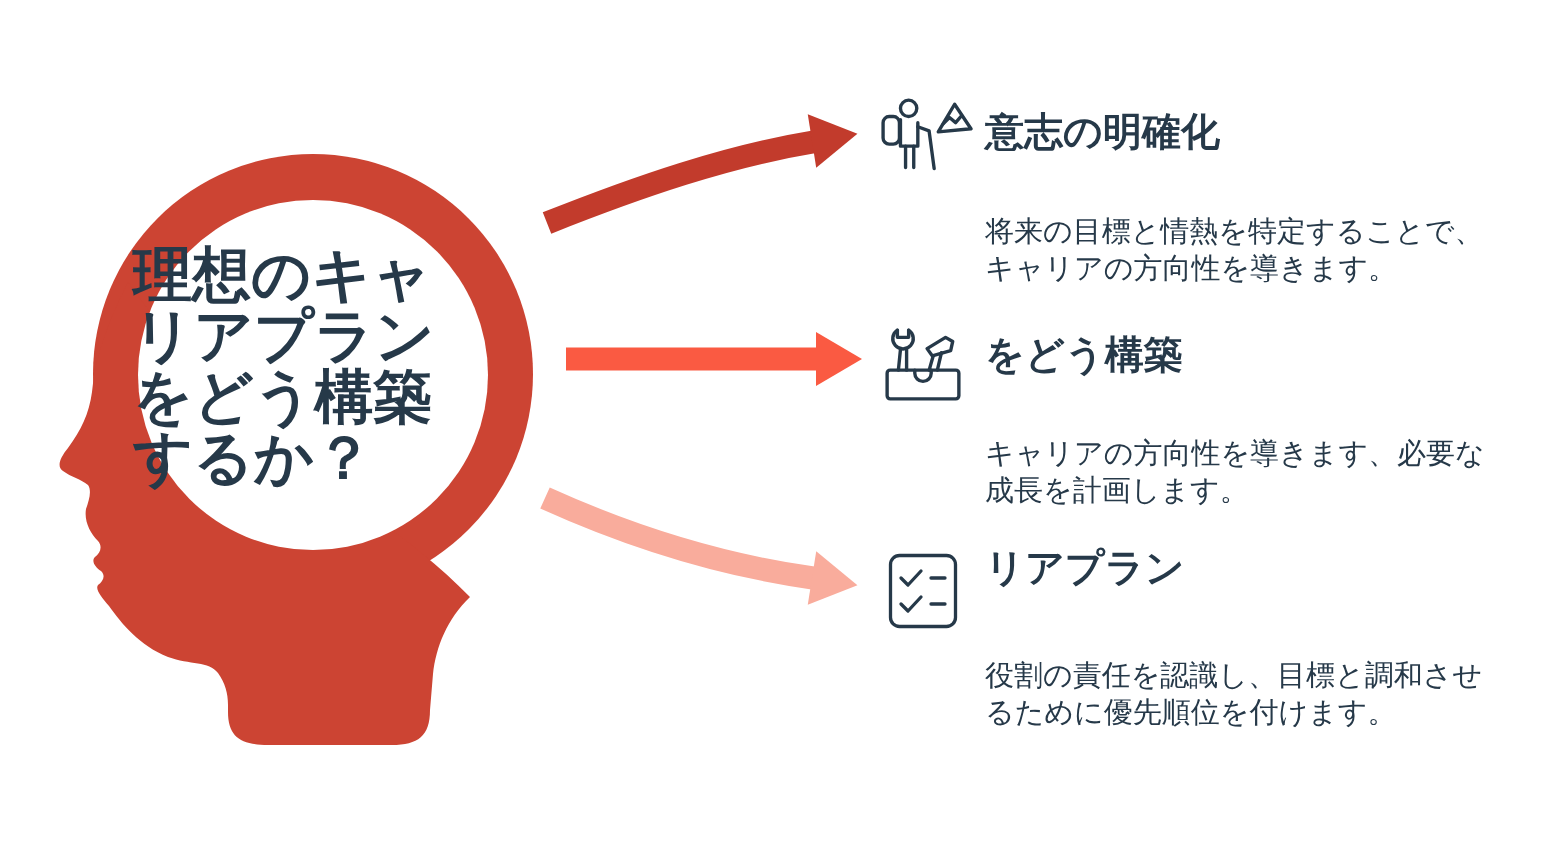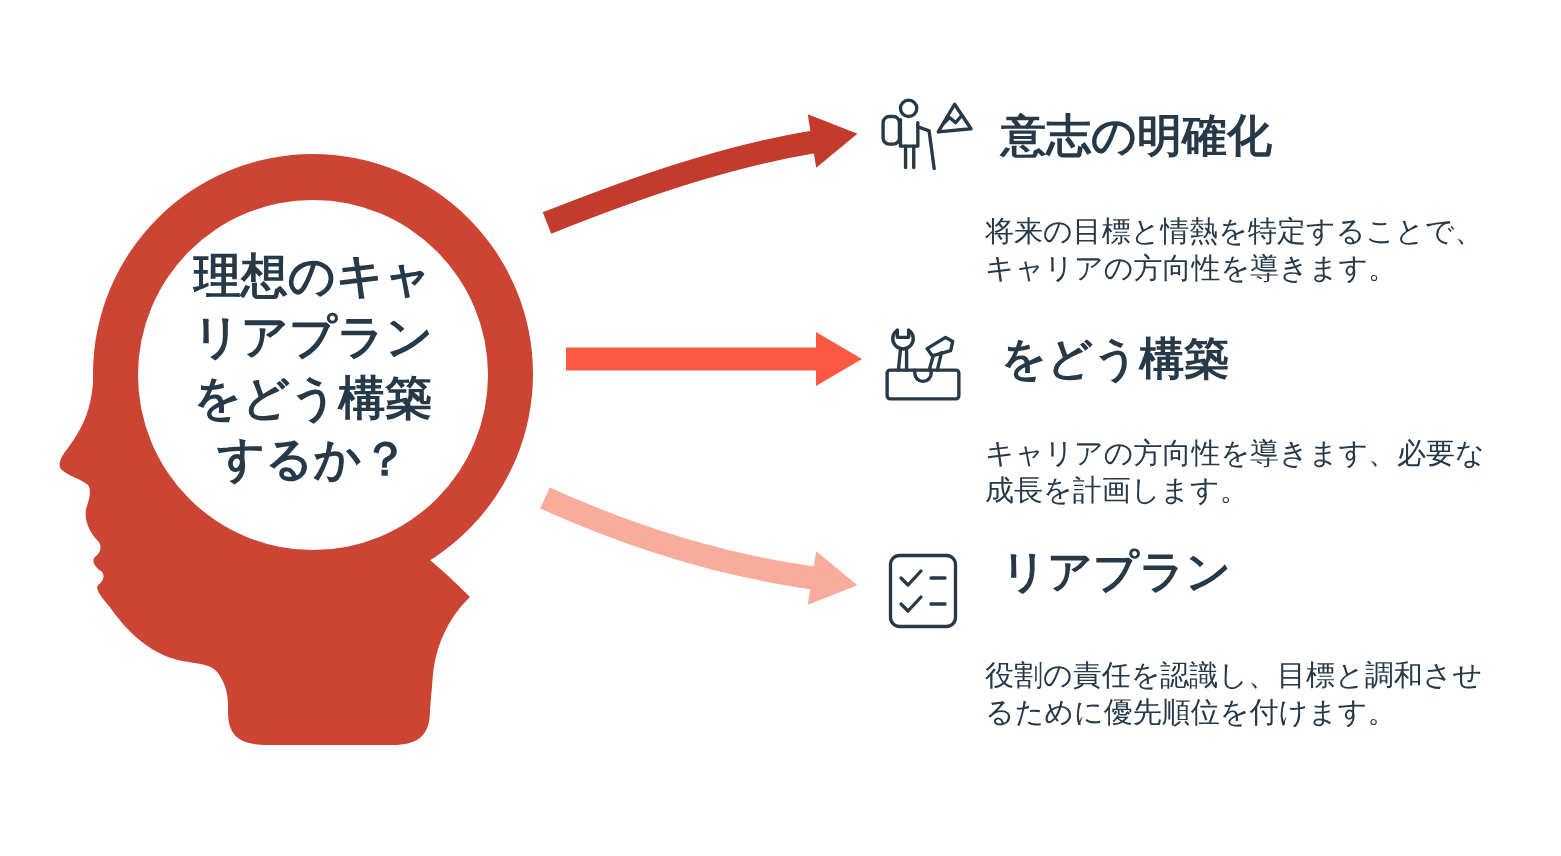--- a/index.html
+++ b/index.html
@@ -16,36 +16,36 @@
     background:#ffffff;
     overflow:hidden;
     font-family:"Liberation Sans","DejaVu Sans",sans-serif;
     color:var(--text-navy);
   }
   #art{position:absolute;left:0;top:0;width:1561px;height:856px;}
 
   .head-question{
     position:absolute;
     left:133px; top:245px; width:360px;
-    font-size:47px; line-height:61px; font-weight:700;
-    text-align:center; white-space:pre-line;
+    font-size:59px; line-height:61px; font-weight:700;
+    text-align:left; white-space:pre-line;
     color:var(--text-navy);
   }
 
   .step-icon{position:absolute;}
   .icon-1{left:879px; top:97px;  width:94px; height:84px;}
   .icon-2{left:882px; top:324px; width:82px; height:80px;}
   .icon-3{left:887px; top:552px; width:72px; height:78px;}
   .step-icon svg{width:100%;height:100%;}
   .ic{fill:none;stroke:var(--text-navy);stroke-width:3.3;stroke-linecap:round;stroke-linejoin:round;}
 
   .step-title{
     position:absolute; left:985px;
-    font-size:45px; font-weight:700; line-height:1.2;
-    color:var(--text-navy); white-space:nowrap;margin-left:16px;
+    font-size:39px; font-weight:700; line-height:1.2;
+    color:var(--text-navy); white-space:nowrap;
   }
   .title-1{top:109px;}
   .title-2{top:332px;}
   .title-3{top:545px;}
 
   .step-desc{
     position:absolute; left:985px; width:516px;
     font-size:29px; line-height:37px;
     color:var(--text-navy);
     margin-top:32px;

